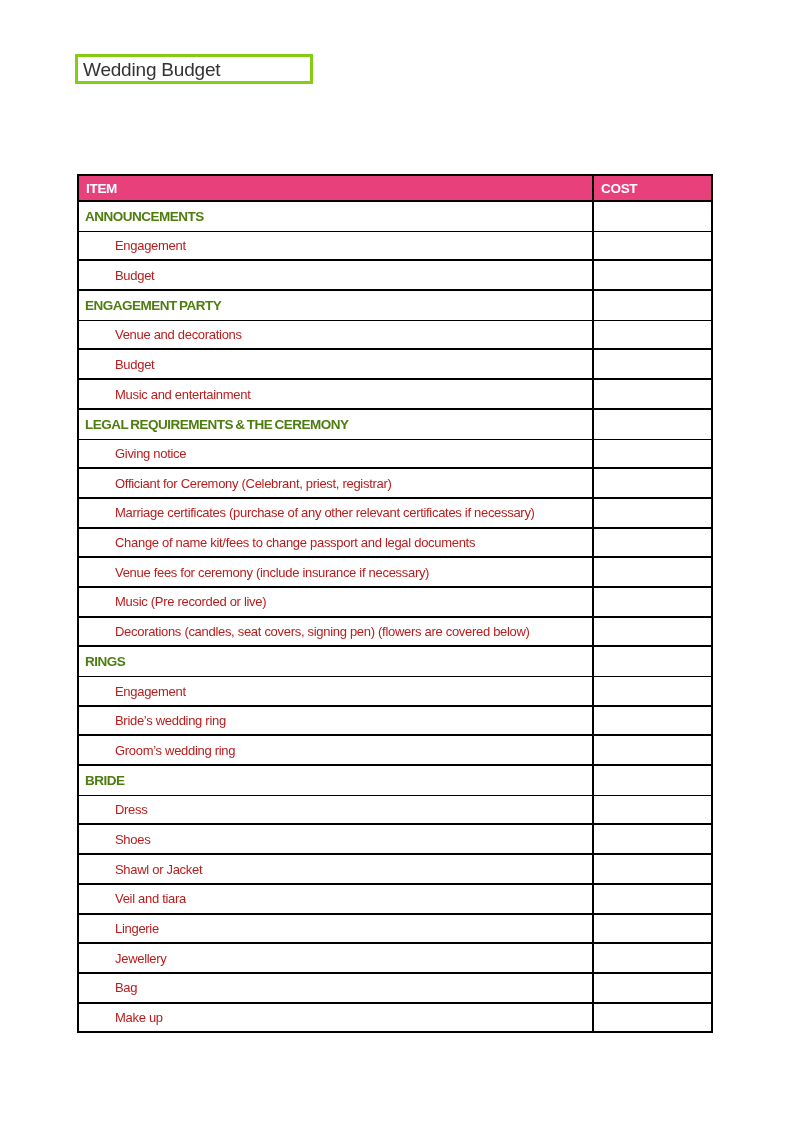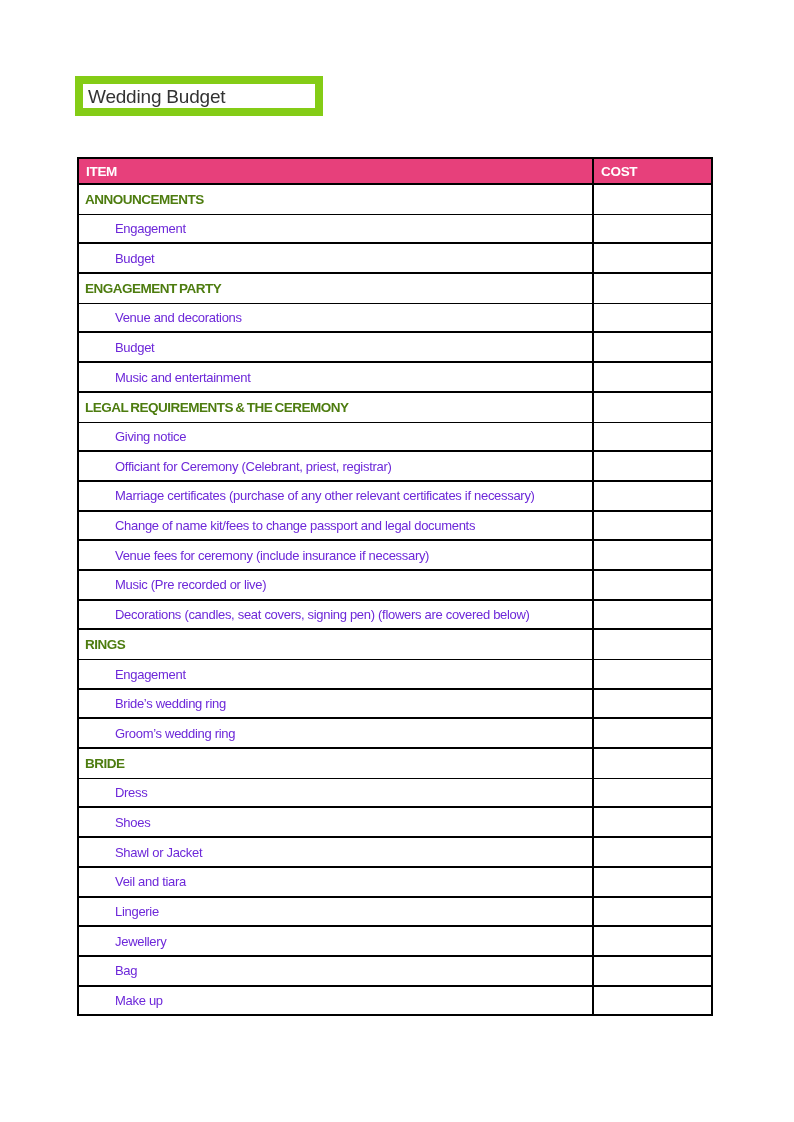--- a/index.html
+++ b/index.html
@@ -7,37 +7,37 @@
     width: 794px; height: 1122px;
     background: #ffffff;
     font-family: "Liberation Sans", sans-serif;
     position: relative;
     overflow: hidden;
   }
 
   
   .title-box {
     position: absolute;
-    left: 75px; top: 76px;
+    left: 75px; top: 54px;
     width: 227px; height: 23px;
-    border: 8px solid #84cc16;
+    border: 3px solid #84cc16;
     padding: 1px 0 0 5px;
   }
   .title-box .title-text {
     font-size: 19px;
     line-height: 23px;
     color: #333333;
     letter-spacing: -0.2px;
     white-space: nowrap;
   }
 
   
   table.budget {
     position: absolute;
-    left: 77px; top: 157px;
+    left: 77px; top: 174px;
     width: 634px;
     border-collapse: collapse;
     table-layout: fixed;
   }
   table.budget col.c-item { width: 515px; }
   table.budget col.c-cost { width: 119px; }
 
   table.budget th,
   table.budget td {
     border: 2px solid #000000;
@@ -74,21 +74,21 @@
     font-weight: bold;
     color: #4d7c0f;
     letter-spacing: -0.5px;
     word-spacing: -1px;
   }
   tr.item .txt {
     height: 27.7px;
     padding: 4.5px 6px 0 36px;
     font-size: 13px;
     line-height: 19px;
-    color: #6d28d9;
+    color: #b91c1c;
     letter-spacing: -0.3px;
   }
   .cost-box { height: 100%; }
 </style>
 </head>
 <body>
 
 <div class="page">
 
   <div class="title-box">

